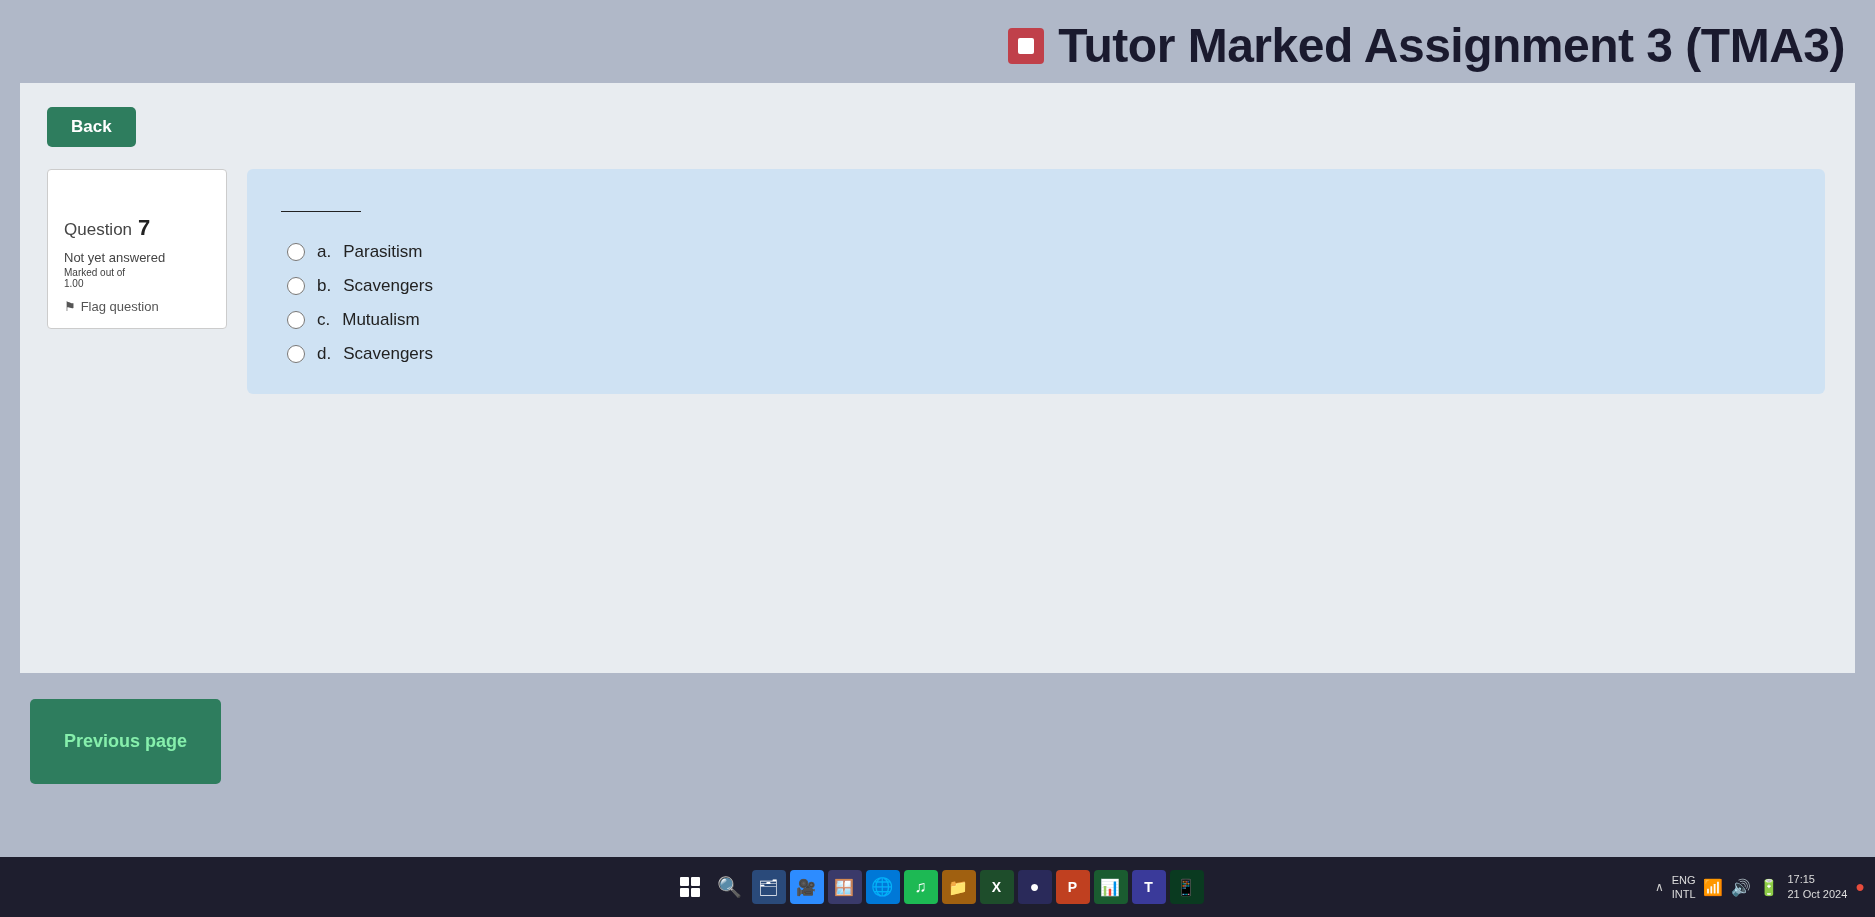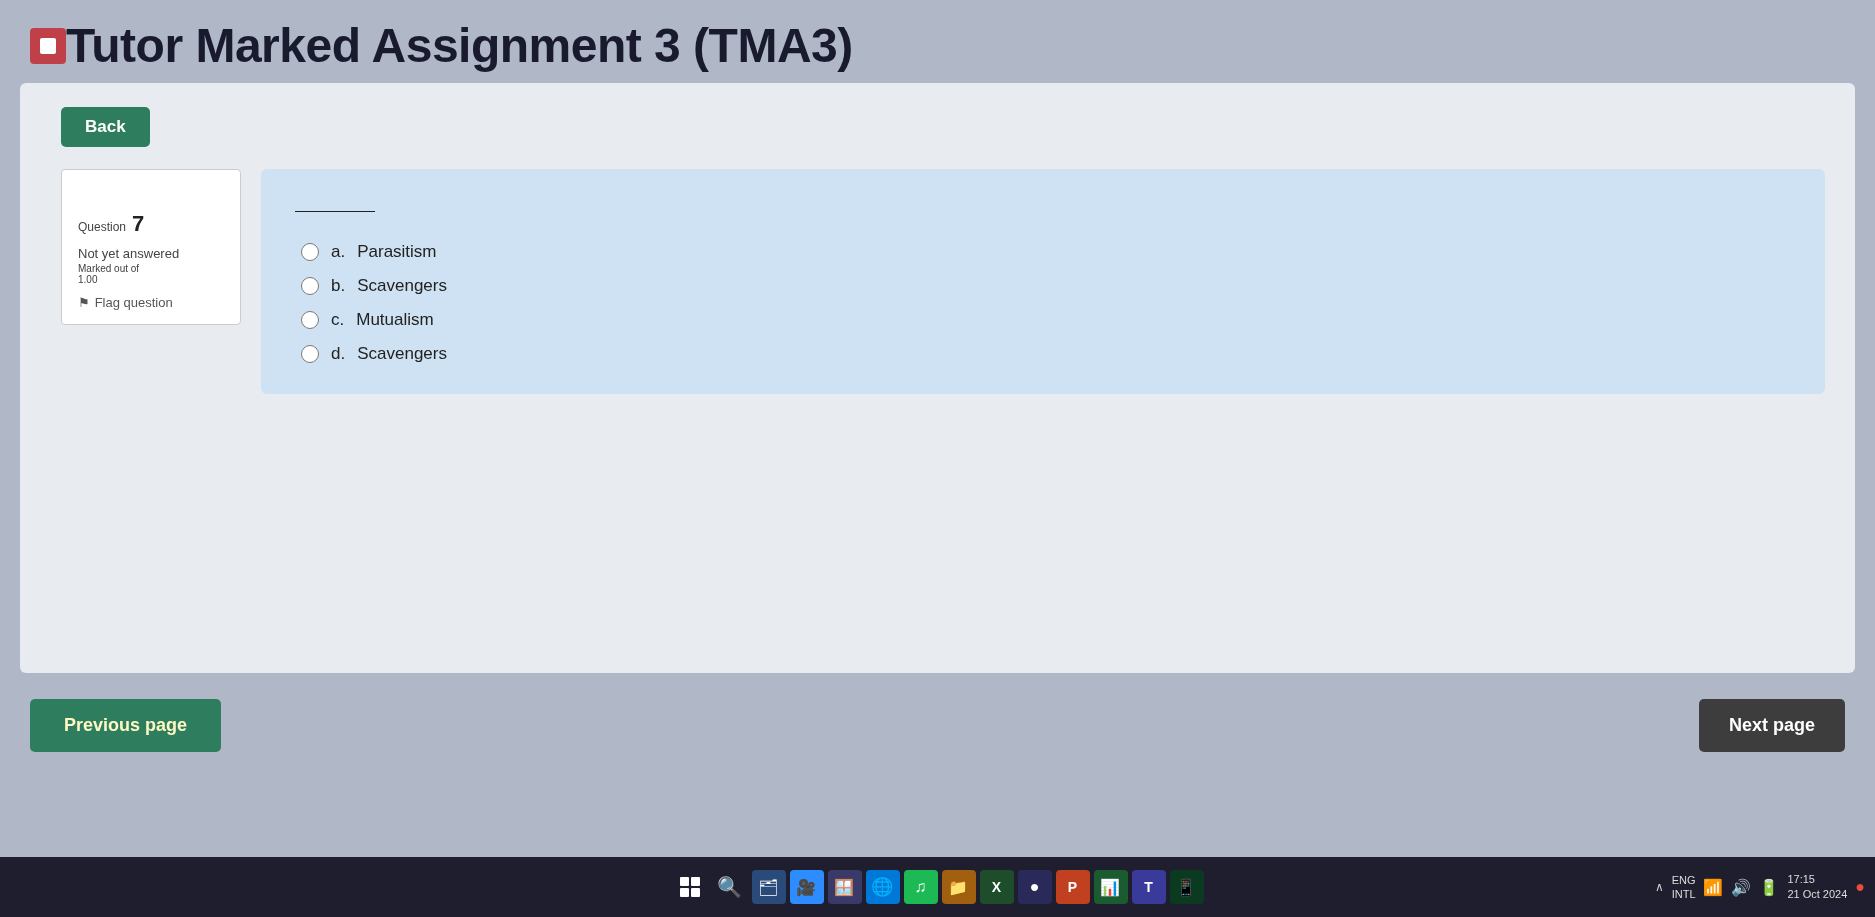--- a/index.html
+++ b/index.html
@@ -12,20 +12,22 @@
       overflow: hidden;
       position: relative;
     }
 
     
     .header-area {
       background: #b0b8c8;
       padding: 18px 30px 10px 30px;
       display: flex;
       align-items: center;
+      gap: 14px;
+      justify-content: flex-end;
     }
 
     .header-icon {
       width: 36px;
       height: 36px;
       background: #c0404a;
       border-radius: 4px;
       display: flex;
       align-items: center;
       justify-content: center;
@@ -35,22 +37,22 @@
       font-size: 48px;
       font-weight: 900;
       color: #1a1a2e;
       letter-spacing: -0.5px;
     }
 
     
     .main-card {
       background: #e8ecf0;
       margin: 0 20px;
-      border-radius: 6px;
-      padding: 24px 30px 30px 41px;
+      border-radius: 0;
+      padding: 24px 30px 30px 27px;
       min-height: 590px;
     }
 
     .back-button {
       background: #2e7d5e;
       color: #fff;
       border: none;
       border-radius: 5px;
       padding: 10px 24px;
       font-size: 17px;
@@ -69,21 +71,21 @@
     .question-info {
       background: #fff;
       border: 1px solid #ccc;
       border-radius: 4px;
       padding: 14px 16px;
       min-width: 180px;
       max-width: 200px;
     }
 
     .question-label {
-      font-size: 12px;
+      font-size: 17px;
       color: #444;
       margin-top: 36px;
     }
 
     .question-number {
       font-size: 22px;
       font-weight: 900;
       color: #222;
       display: inline;
     }
@@ -158,24 +160,24 @@
     .nav-row {
       display: flex;
       justify-content: space-between;
       align-items: center;
       margin: 26px 20px 0 20px;
       padding: 0 10px;
     }
 
     .prev-button {
       background: #2e7d5e;
-      color: #fef9c3;
+      color: #86efac;
       border: none;
       border-radius: 5px;
-      padding: 16px 34px;
+      padding: 32px 34px;
       font-size: 18px;
       font-weight: 600;
       cursor: pointer;
     }
 
     .next-button {
       background: #3d3d3d;
       color: #fff;
       border: none;
       border-radius: 5px;
@@ -331,21 +333,20 @@
           <span>d.</span>
           <span>Scavengers</span>
         </li>
       </ul>
     </div>
   </div>
 </div>
 
 <div class="nav-row">
   <button class="prev-button">Previous page</button>
-  <button class="next-button">Next page</button>
 </div>
 
 <div class="taskbar">
   <div class="taskbar-left">
   </div>
 
   <div class="taskbar-center">
 
     <div class="tb-icon tb-icon-windows">
       <div class="win-logo">

